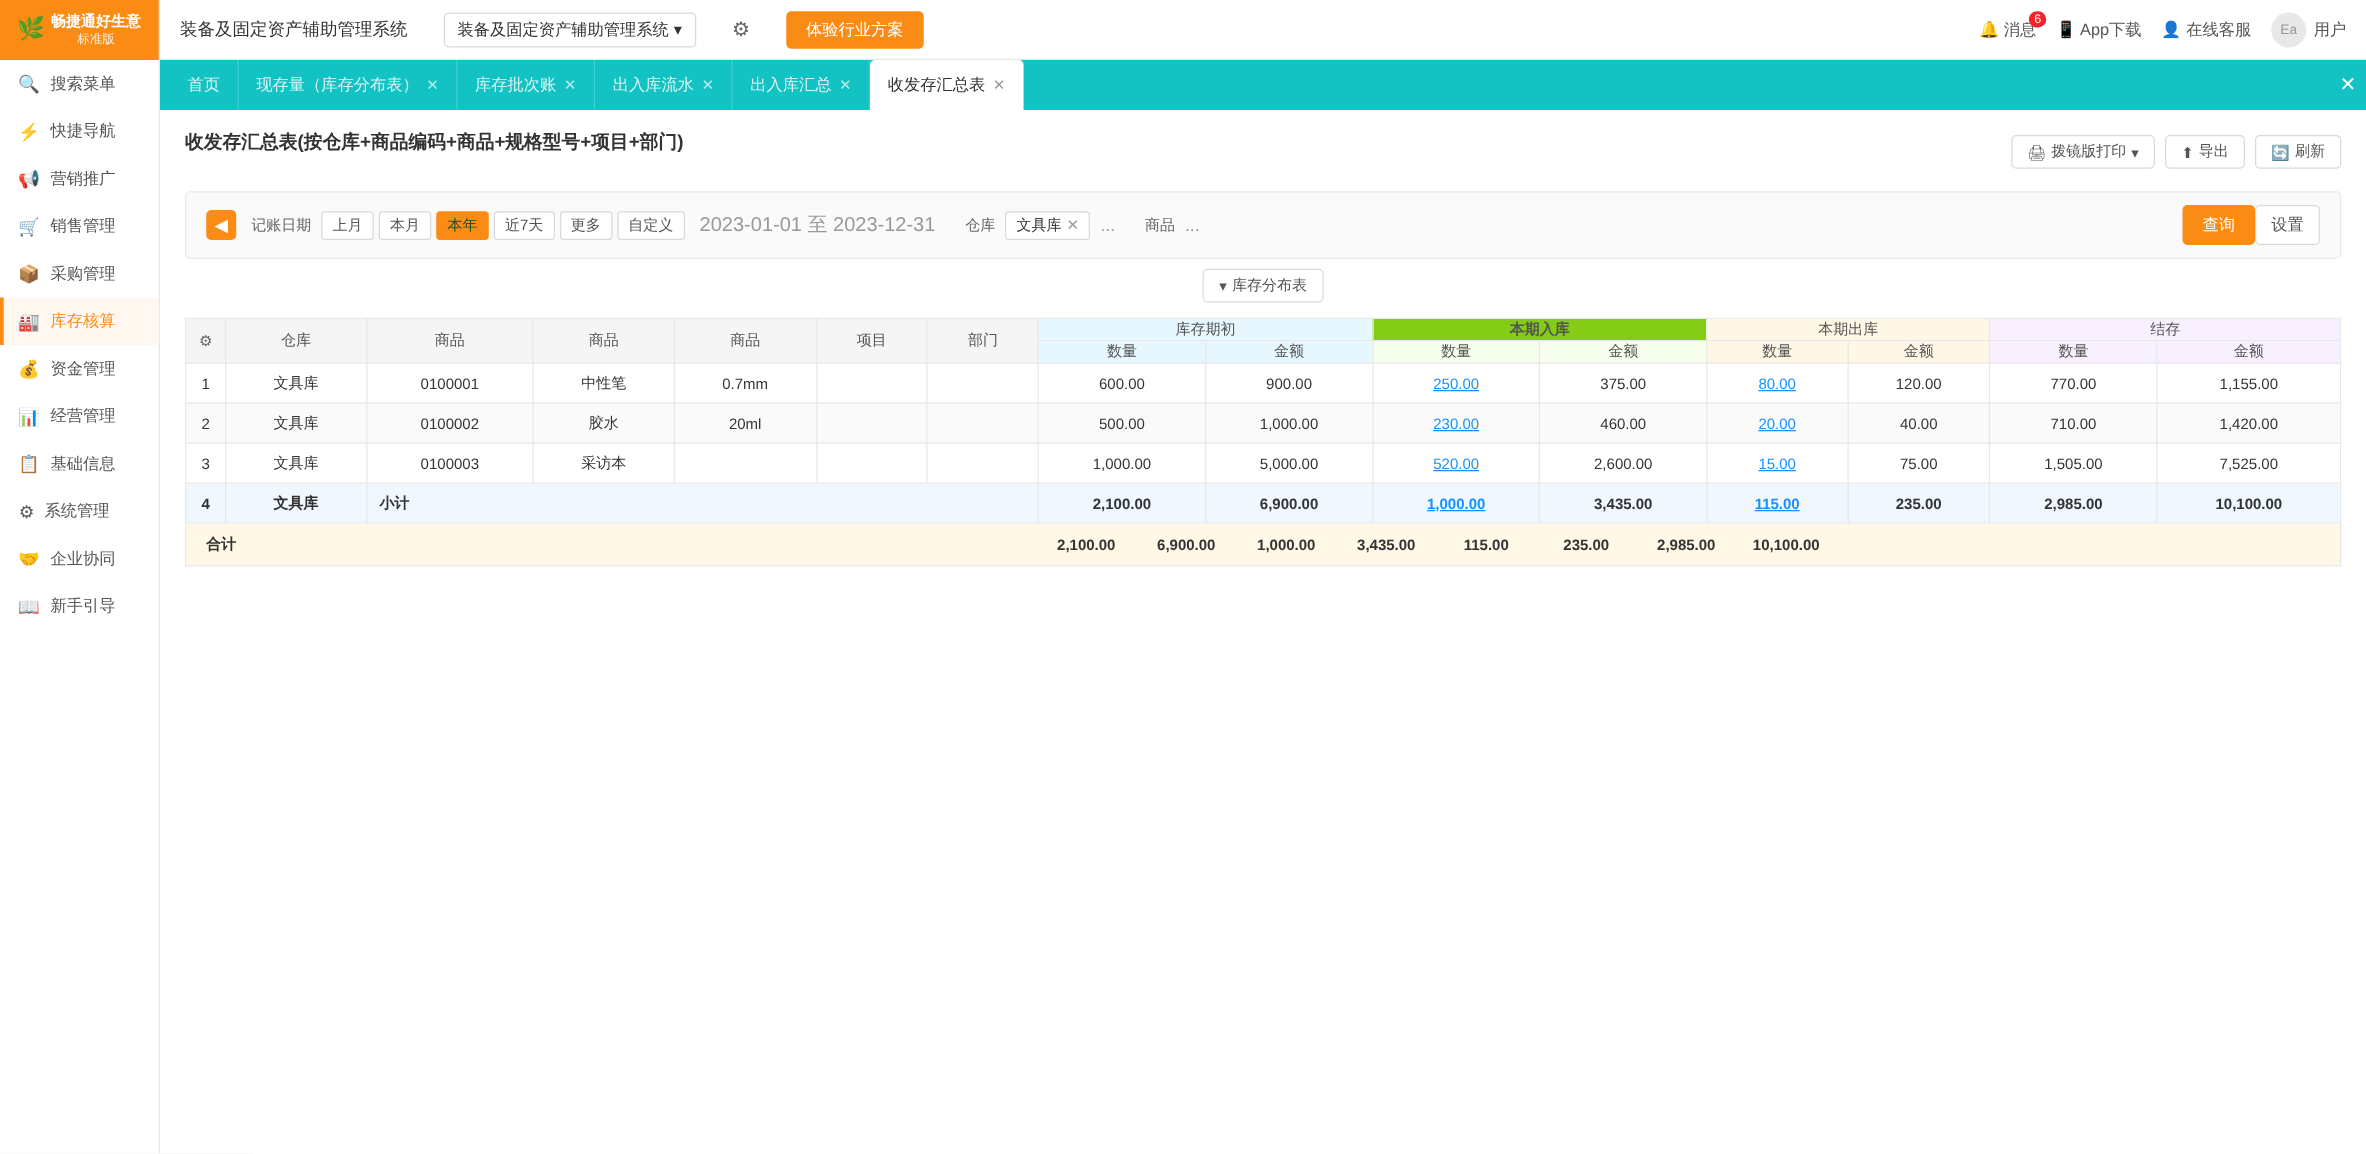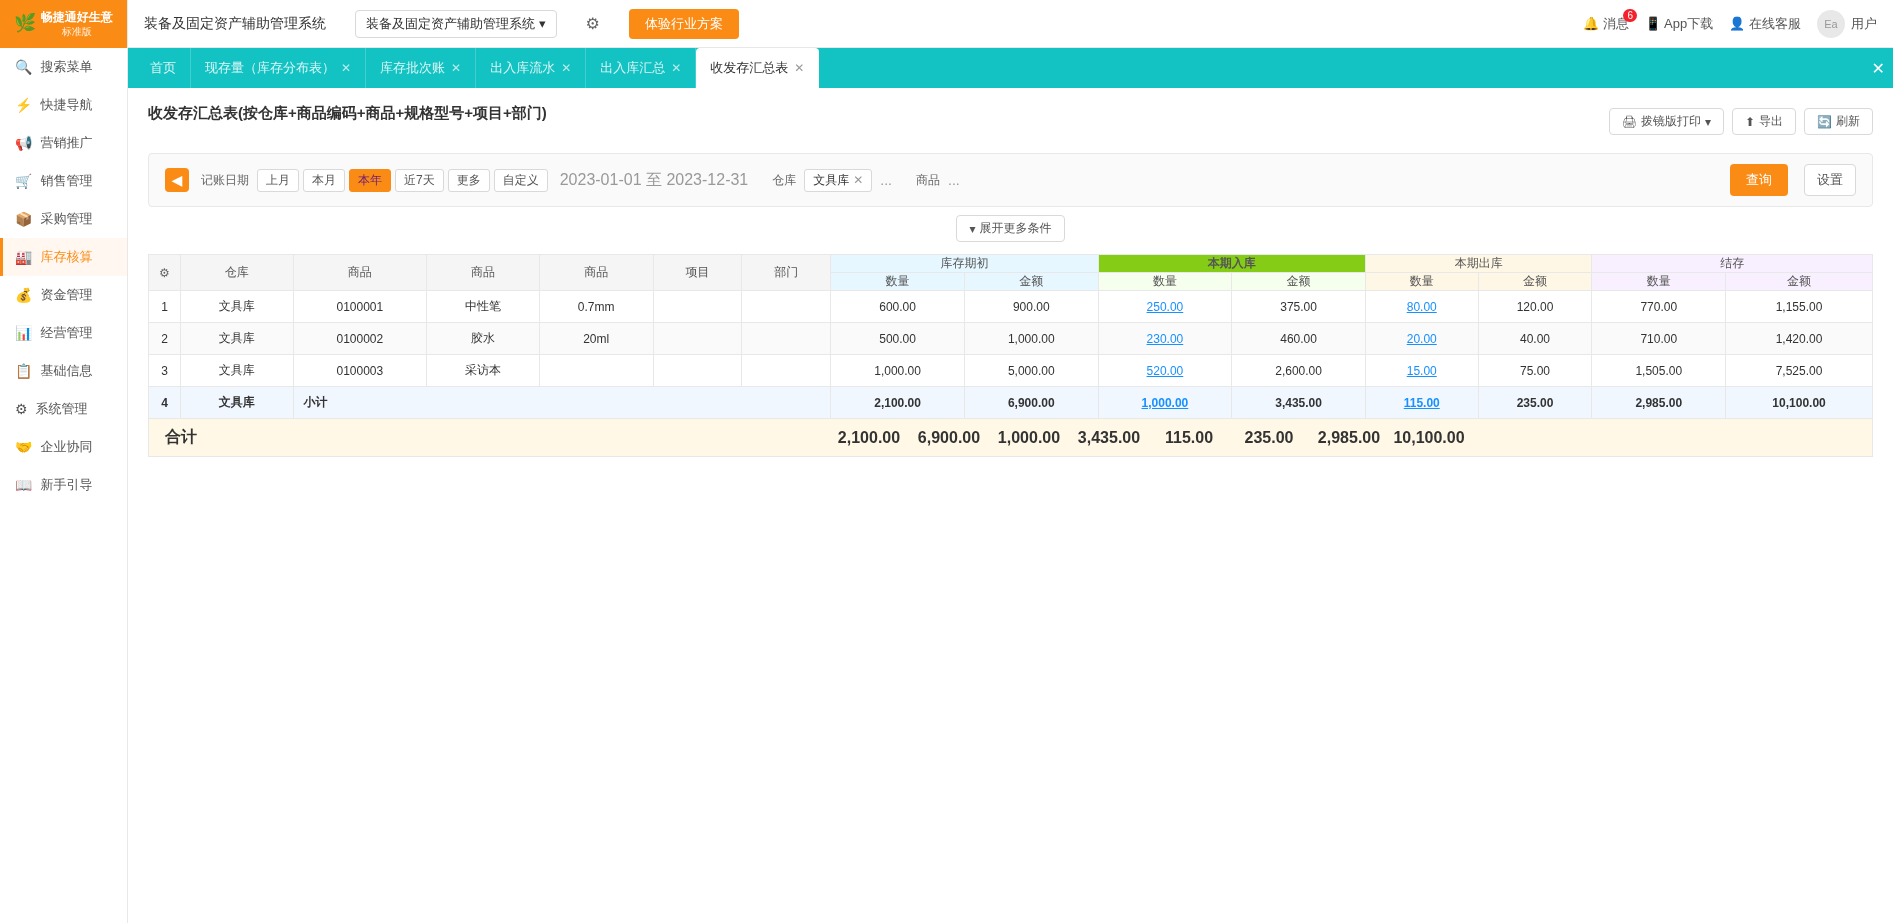--- a/index.html
+++ b/index.html
@@ -38,21 +38,21 @@
 
     
     .page-content { flex: 1; overflow-y: auto; background: #f0f2f5; padding: 0; }
     .content-area { background: #fff; margin: 0; padding: 16px 20px; min-height: 100%; }
 
     
     .page-title { font-size: 15px; font-weight: bold; color: #333; margin-bottom: 16px; }
     .filter-toggle-btn { background: #fa8c16; color: #fff; border: none; width: 24px; height: 24px; border-radius: 4px; cursor: pointer; font-size: 14px; display: flex; align-items: center; justify-content: center; }
     .date-shortcuts { display: flex; gap: 4px; align-items: center; }
     .date-btn { padding: 2px 8px; border: 1px solid #d9d9d9; border-radius: 3px; cursor: pointer; font-size: 12px; background: #fff; color: #555; }
-    .date-btn.active { background: #fa8c16; color: #701a75; border-color: #fa8c16; text-align: right; }
+    .date-btn.active { background: #fa8c16; color: #14532d; border-color: #fa8c16; text-align: right; }
     .date-range { font-size: 16px; color: #999; margin-left: 4px; }
     .warehouse-tag { background: #fff; border: 1px solid #d9d9d9; padding: 2px 8px; border-radius: 3px; font-size: 12px; display: flex; align-items: center; gap: 4px; }
     .tag-close { cursor: pointer; color: #999; }
     .filter-dots { color: #999; font-size: 14px; cursor: pointer; }
     .expand-btn { border: 1px solid #d9d9d9; background: #fff; padding: 4px 12px; border-radius: 4px; cursor: pointer; font-size: 12px; color: #555; display: flex; align-items: center; gap: 4px; }
     .query-btn { background: #fa8c16; color: #fff; border: none; padding: 6px 16px; border-radius: 4px; cursor: pointer; font-size: 13px; }
     .settings-btn { border: 1px solid #d9d9d9; background: #fff; padding: 6px 12px; border-radius: 4px; cursor: pointer; font-size: 13px; color: #555; }
     .print-btn { border: 1px solid #d9d9d9; background: #fff; padding: 4px 12px; border-radius: 4px; cursor: pointer; font-size: 12px; color: #555; display: flex; align-items: center; gap: 4px; }
     .export-btn { border: 1px solid #d9d9d9; background: #fff; padding: 4px 12px; border-radius: 4px; cursor: pointer; font-size: 12px; color: #555; display: flex; align-items: center; gap: 4px; }
     .refresh-btn { border: 1px solid #d9d9d9; background: #fff; padding: 4px 12px; border-radius: 4px; cursor: pointer; font-size: 12px; color: #555; display: flex; align-items: center; gap: 4px; }
@@ -235,30 +235,30 @@
           <div class="warehouse-tag">
             <span>文具库</span>
             <span class="tag-close">✕</span>
           </div>
           <span class="filter-dots">...</span>
         </div>
         <div style="display:flex;align-items:center;gap:8px;margin-left:24px;">
           <span style="color:#666;font-size:12px;">商品</span>
           <span class="filter-dots">...</span>
         </div>
-        <div style="margin-left:auto;display:flex;gap:16px;">
+        <div style="margin-left:auto;display:flex;gap:0;">
           <button class="query-btn">查询</button>
           <button class="settings-btn">设置</button>
         </div>
       </div>
 
       <div style="display:flex;justify-content:center;margin-bottom:12px;">
         <button class="expand-btn">
           <span>▾</span>
-          <span>展开更多条件</span>
+          <span>库存分布表</span>
         </button>
       </div>
 
       <div class="table-wrapper">
         <table>
           <thead>
             <tr>
               <th rowspan="2" style="width:32px;">
                 <span class="col-settings-icon">⚙</span>
               </th>
@@ -346,21 +346,21 @@
   <td>3,435.00</td>
   <td style="text-decoration:underline;cursor:pointer;color:#1890ff;">115.00</td>
   <td>235.00</td>
   <td>2,985.00</td>
   <td>10,100.00</td>
 </tr>
             </tbody>
         </table>
       </div>
 
-      <div style="display:flex;align-items:center;background:#fff8e6;border:1px solid #e8e8e8;border-top:none;padding:8px 0;font-size:16px;font-weight:bold;">
+      <div style="display:flex;align-items:center;background:#fff8e6;border:1px solid #e8e8e8;border-top:none;padding:8px 0;font-size:12px;font-weight:bold;">
         <div style="width:680px;flex-shrink:0;padding-left:16px;">
           <span>合计</span>
         </div>
         <div style="display:flex;flex:1;">
           <span style="min-width:80px;text-align:center;">2,100.00</span>
           <span style="min-width:80px;text-align:center;">6,900.00</span>
           <span style="min-width:80px;text-align:center;">1,000.00</span>
           <span style="min-width:80px;text-align:center;">3,435.00</span>
           <span style="min-width:80px;text-align:center;">115.00</span>
           <span style="min-width:80px;text-align:center;">235.00</span>

